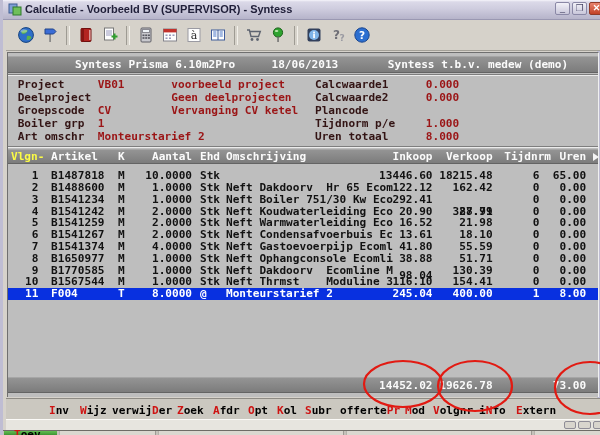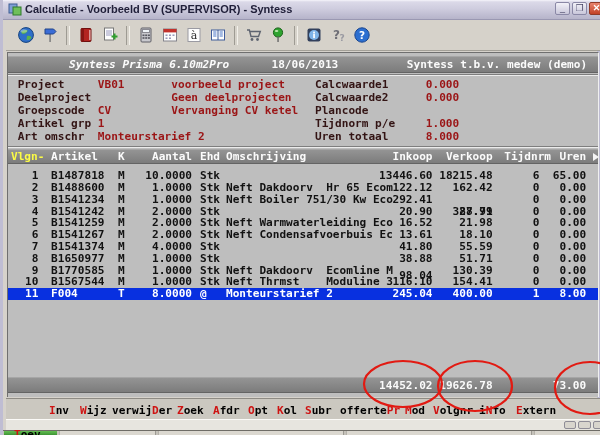--- a/index.html
+++ b/index.html
@@ -209,37 +209,37 @@
   <div class="grip-sq" style="left:589.5px"></div>
 
   <div id="taskbar"></div>
   <div id="task-start"></div>
   <div class="task-seg" style="left:56px;width:97px"></div>
   <div class="task-seg" style="left:155px;width:186px"></div>
   <div class="task-seg" style="left:343px;width:186px"></div>
   <div class="task-seg" style="left:531px;width:69px"></div>
 
   <div id="text-layer">
-      <span class="t wt" style="top: 58.5px; left: 66px; font-style: italic;">Syntess Prisma 6.10m2Pro</span>
+      <span class="t wt" style="top: 58.5px; left: 72px;">Syntess Prisma 6.10m2Pro</span>
       <span class="t wt" style="top: 58.5px; left: 268.5px;">18/06/2013</span>
-      <span class="t wt" style="top: 58.5px; left: 384.8px; margin-left: 19px;">Syntess t.b.v. medew (demo)</span>
+      <span class="t wt" style="top: 58.5px; left: 384.8px;">Syntess t.b.v. medew (demo)</span>
       <span class="t lt" style="top: 79px; left: 14.7px;">Project</span>
       <span class="t mt" style="top: 79px; left: 94.8px;">VB01</span>
       <span class="t mt" style="top: 79px; left: 168.3px;">voorbeeld project</span>
       <span class="t lt" style="top: 79px; left: 312px;">Calcwaarde1</span>
       <span class="t mt" style="top: 79px; right: 137.8px;">0.000</span>
       <span class="t lt" style="top: 92px; left: 14.7px; text-align: center;">Deelproject</span>
       <span class="t mt" style="top: 92px; left: 168.3px;">Geen deelprojecten</span>
       <span class="t lt" style="top: 92px; left: 312px;">Calcwaarde2</span>
       <span class="t mt" style="top: 92px; right: 137.8px;">0.000</span>
       <span class="t lt" style="top: 105px; left: 14.7px;">Groepscode</span>
       <span class="t mt" style="top: 105px; left: 94.8px;">CV</span>
       <span class="t mt" style="top: 105px; left: 168.3px;">Vervanging CV ketel</span>
       <span class="t lt" style="top: 105px; left: 312px;">Plancode</span>
-      <span class="t lt" style="top: 118px; left: 14.7px;">Artikel grp</span>
+      <span class="t lt" style="top: 118px; left: 14.7px;">Boiler grp</span>
       <span class="t mt" style="top: 118px; left: 94.8px;">1</span>
       <span class="t lt" style="top: 118px; left: 312px;">Tijdnorm p/e</span>
       <span class="t mt" style="top: 118px; right: 137.8px;">1.000</span>
       <span class="t lt" style="top: 131px; left: 14.7px;">Art omschr</span>
       <span class="t mt" style="top: 131px; left: 94.8px;">Monteurstarief 2</span>
       <span class="t lt" style="top: 131px; left: 312px;">Uren totaal</span>
       <span class="t mt" style="top: 131px; right: 137.8px;">8.000</span>
       <span class="t yt" style="top: 151px; left: 8px;">Vlgn-</span>
       <span class="t wt" style="top: 151px; left: 48.08px;">Artikel</span>
       <span class="t wt" style="top: 151px; left: 114.88px;">K</span>
@@ -277,20 +277,21 @@
       <span class="t bt" style="top: 193.8px; left: 223px;">Neft Boiler 751/30 Kw Eco</span>
       <span class="t bt" style="top: 193.8px; right: 164.48px;">292.41</span>
       <span class="t bt" style="top: 193.8px; right: 104.36px; margin-top: 12px;">388.91</span>
       <span class="t bt" style="top: 193.8px; right: 57.6px;">0</span>
       <span class="t bt" style="top: 193.8px; right: 10.84px;">0.00</span>
       <span class="t bt" style="top: 205.6px; right: 558.6px;">4</span>
       <span class="t bt" style="top: 205.6px; left: 48.08px;">B1541242</span>
       <span class="t bt" style="top: 205.6px; left: 114.88px;">M</span>
       <span class="t bt" style="top: 205.6px; right: 404.96px;">2.0000</span>
       <span class="t bt" style="top: 205.6px; left: 197px;">Stk</span>
+      <span class="t bt" style="top: 205.6px; left: 223px;">Neft Koudwaterleiding Eco</span>
       <span class="t bt" style="top: 205.6px; right: 164.48px;">20.90</span>
       <span class="t bt" style="top: 205.6px; right: 104.36px;">27.79</span>
       <span class="t bt" style="top: 205.6px; right: 57.6px;">0</span>
       <span class="t bt" style="top: 205.6px; right: 10.84px;">0.00</span>
       <span class="t bt" style="top: 217.4px; right: 558.6px;">5</span>
       <span class="t bt" style="top: 217.4px; left: 48.08px;">B1541259</span>
       <span class="t bt" style="top: 217.4px; left: 114.88px;">M</span>
       <span class="t bt" style="top: 217.4px; right: 404.96px;">2.0000</span>
       <span class="t bt" style="top: 217.4px; left: 197px;">Stk</span>
       <span class="t bt" style="top: 217.4px; left: 223px;">Neft Warmwaterleiding Eco</span>
@@ -306,29 +307,31 @@
       <span class="t bt" style="top: 229.2px; left: 223px;">Neft Condensafvoerbuis Ec</span>
       <span class="t bt" style="top: 229.2px; right: 164.48px;">13.61</span>
       <span class="t bt" style="top: 229.2px; right: 104.36px;">18.10</span>
       <span class="t bt" style="top: 229.2px; right: 57.6px;">0</span>
       <span class="t bt" style="top: 229.2px; right: 10.84px;">0.00</span>
       <span class="t bt" style="top: 241px; right: 558.6px;">7</span>
       <span class="t bt" style="top: 241px; left: 48.08px;">B1541374</span>
       <span class="t bt" style="top: 241px; left: 114.88px;">M</span>
       <span class="t bt" style="top: 241px; right: 404.96px;">4.0000</span>
       <span class="t bt" style="top: 241px; left: 197px;">Stk</span>
+      <span class="t bt" style="top: 241px; left: 223px;">Neft Gastoevoerpijp Ecoml</span>
       <span class="t bt" style="top: 241px; right: 164.48px;">41.80</span>
       <span class="t bt" style="top: 241px; right: 104.36px;">55.59</span>
       <span class="t bt" style="top: 241px; right: 57.6px;">0</span>
       <span class="t bt" style="top: 241px; right: 10.84px;">0.00</span>
       <span class="t bt" style="top: 252.8px; right: 558.6px;">8</span>
       <span class="t bt" style="top: 252.8px; left: 48.08px;">B1650977</span>
       <span class="t bt" style="top: 252.8px; left: 114.88px;">M</span>
       <span class="t bt" style="top: 252.8px; right: 404.96px;">1.0000</span>
       <span class="t bt" style="top: 252.8px; left: 197px;">Stk</span>
+      <span class="t bt" style="top: 252.8px; left: 223px;">Neft Ophangconsole Ecomli</span>
       <span class="t bt" style="top: 252.8px; right: 164.48px;">38.88</span>
       <span class="t bt" style="top: 252.8px; right: 104.36px;">51.71</span>
       <span class="t bt" style="top: 252.8px; right: 57.6px;">0</span>
       <span class="t bt" style="top: 252.8px; right: 10.84px;">0.00</span>
       <span class="t bt" style="top: 264.6px; right: 558.6px;">9</span>
       <span class="t bt" style="top: 264.6px; left: 48.08px;">B1770585</span>
       <span class="t bt" style="top: 264.6px; left: 114.88px;">M</span>
       <span class="t bt" style="top: 264.6px; right: 404.96px;">1.0000</span>
       <span class="t bt" style="top: 264.6px; left: 197px;">Stk</span>
       <span class="t bt" style="top: 264.6px; left: 223px;">Neft Dakdoorv  Ecomline M</span>

